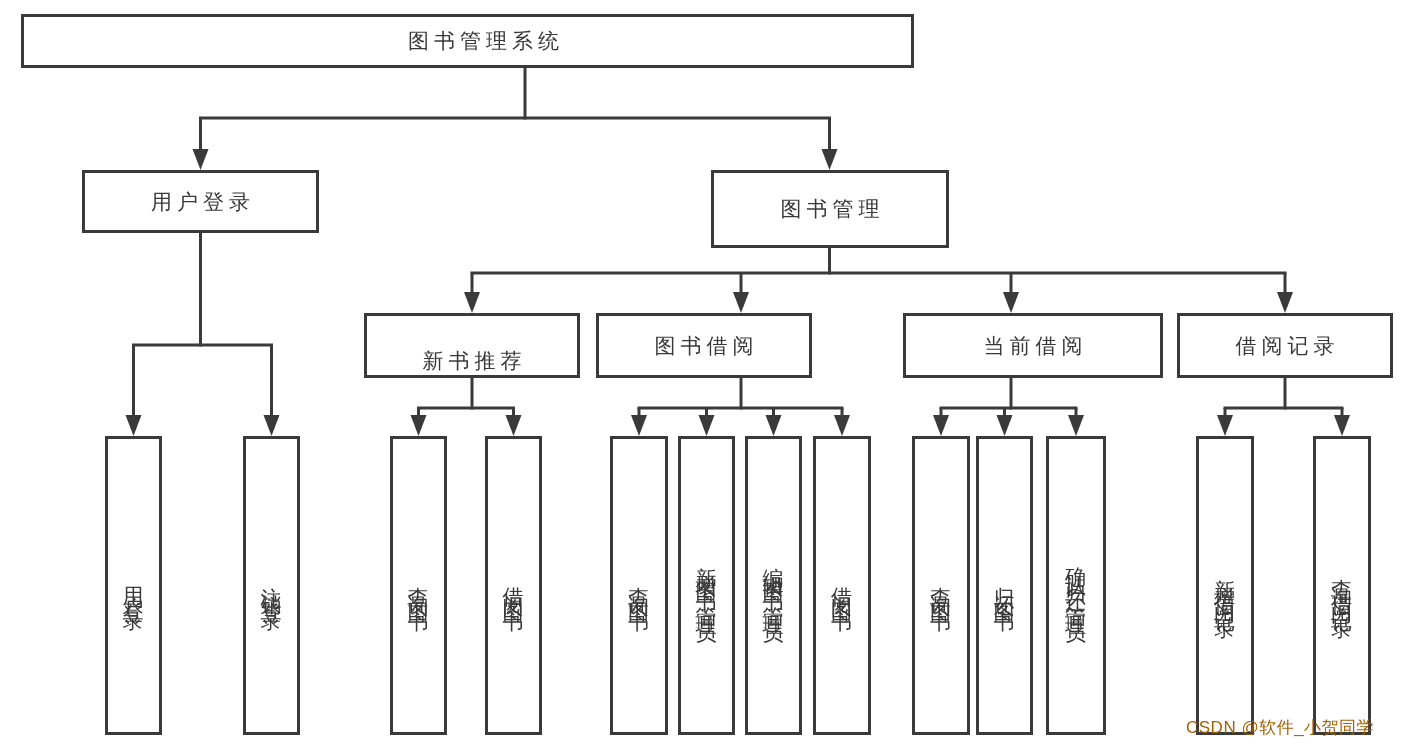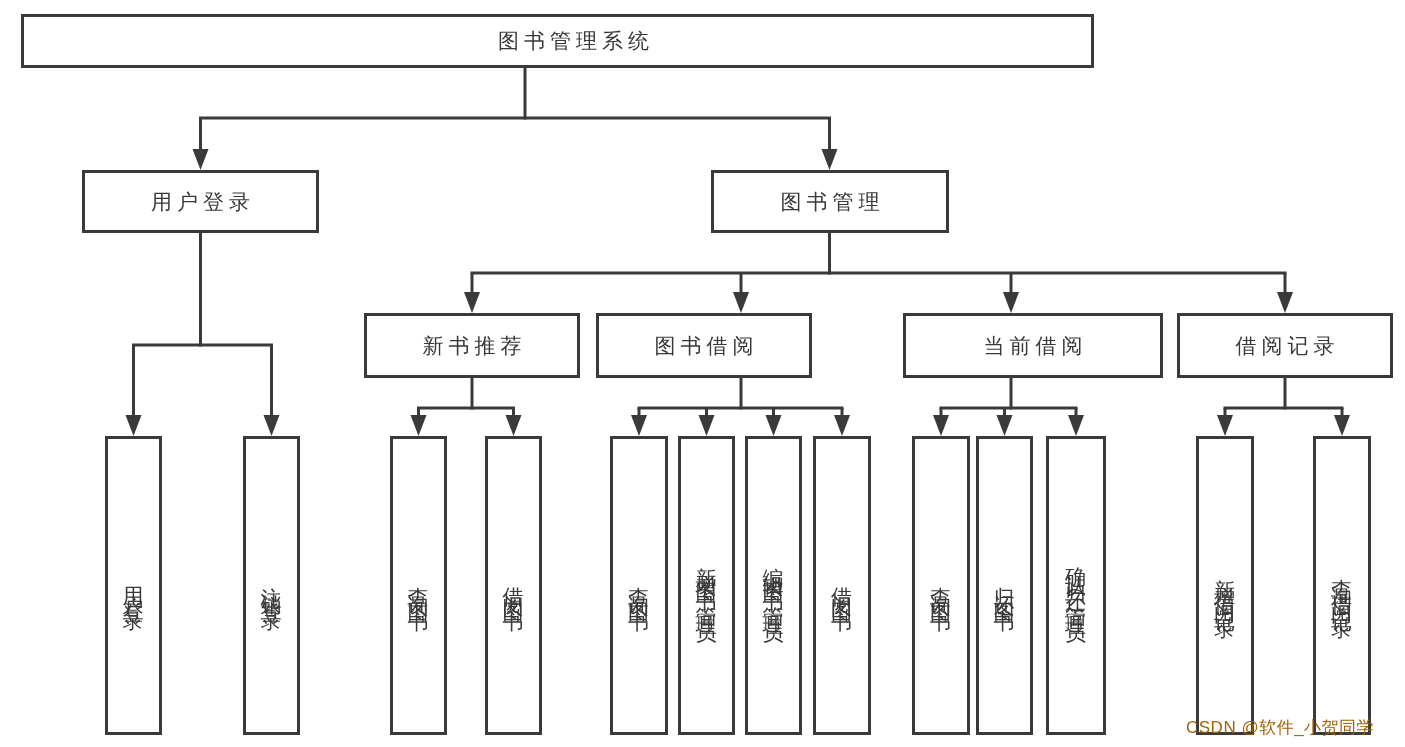--- a/index.html
+++ b/index.html
@@ -136,32 +136,32 @@
     <g stroke="#3a3a3a" stroke-width="3" fill="#3a3a3a">
       <line x1="1285" y1="378" x2="1285" y2="409.5"></line>
       <line x1="1223.5" y1="408" x2="1343.5" y2="408"></line>
       <line x1="1225" y1="408" x2="1225" y2="419"></line>
       <polygon stroke="none" points="1217,415 1233,415 1225,436"></polygon>
       <line x1="1342" y1="408" x2="1342" y2="419"></line>
       <polygon stroke="none" points="1334,415 1350,415 1342,436"></polygon>
     </g>
   </svg>
 
-  <div class="box" style="left:21px; top:14px; width:1073px; height:54px;padding-left:32px;">
+  <div class="box" style="left:21px; top:14px; width:893px; height:54px;padding-left:32px;">
     <span class="hlabel">图书管理系统</span>
   </div>
 
   <div class="box" style="left:82px; top:170px; width:237px; height:63px;">
     <span class="hlabel">用户登录</span>
   </div>
-  <div class="box" style="left:711px; top:170px; width:238px; height:63px;">
+  <div class="box" style="left:711px; top:170px; width:238px; height:78px;">
     <span class="hlabel">图书管理</span>
   </div>
 
-  <div class="box l3" style="left:364px; width:216px;">
+  <div class="box l3" style="left:364px; width:216px;align-items:flex-end;">
     <span class="hlabel">新书推荐</span>
   </div>
   <div class="box l3" style="left:596px; width:216px;">
     <span class="hlabel">图书借阅</span>
   </div>
   <div class="box l3" style="left:903px; width:260px;">
     <span class="hlabel">当前借阅</span>
   </div>
   <div class="box l3" style="left:1177px; width:216px;">
     <span class="hlabel">借阅记录</span>

